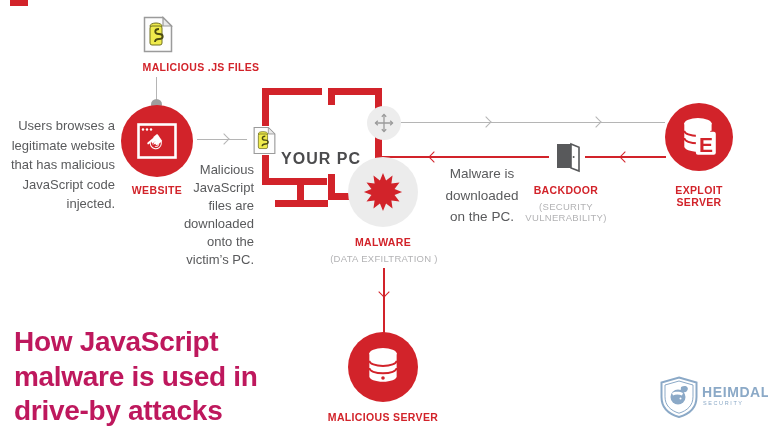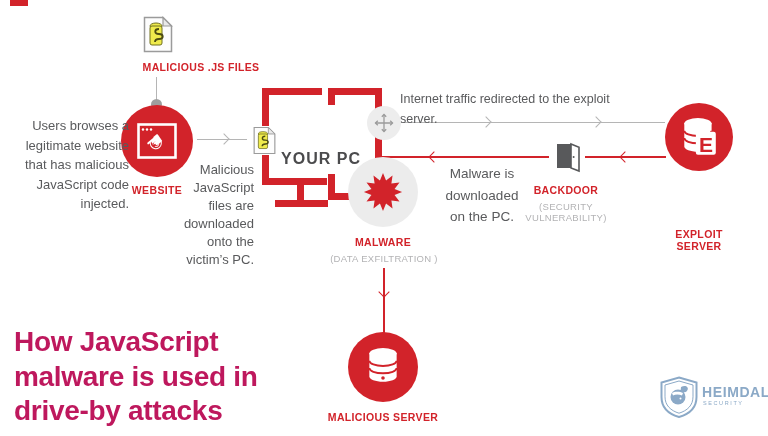--- a/index.html
+++ b/index.html
@@ -86,34 +86,33 @@
         <circle cx="6" cy="6.5" r="1.2" fill="#fff"></circle>
           <circle cx="10" cy="6.5" r="1.2" fill="#fff"></circle>
           <circle cx="14" cy="6.5" r="1.2" fill="#fff"></circle>
       </svg>
       <span style="position:absolute;left:8px;top:8px;color:#fff;font-size:20px;transform:rotate(-38deg);">☺︎</span>
       <span style="position:absolute;left:7px;top:6px;color:#d2232a;background:transparent;font-size:21px;transform:rotate(-40deg);">☚</span>
       <span style="position:absolute;left:9px;top:7px;color:#fff;font-size:19px;transform:rotate(-40deg);">☚</span>
     </div>
   </div>
   <div class="abs redlabel" style="left:117px;top:184px;width:80px;">WEBSITE</div>
-  <div class="abs desc pre" style="left:0px;top:116px;width:115px;text-align:right;padding-left:14px;">Users browses a
+  <div class="abs desc pre" style="left:0px;top:116px;width:115px;text-align:right;">Users browses a
 legitimate website
 that has malicious
 JavaScript code
 injected.</div>
 
   <div class="abs desc pre" style="left:168px;top:161px;width:86px;text-align:right;line-height:18px;">Malicious
 JavaScript
 files are
 downloaded
 onto the
 victim’s PC.</div>
 
-  <div class="abs desc" style="left:400px;top:90px;width:250px;font-size:12.5px;">Internet traffic redirected to the exploit server.</div>
 
   <div class="abs circle graycirc centerflex" style="left:367px;top:106px;width:34px;height:34px;">
     <svg width="20" height="20" viewBox="0 0 20 20">
       <g stroke="#9b9b9b" stroke-width="1.3" fill="none">
         <path d="M10 1.5 V18.5 M1.5 10 H18.5"></path>
         <path d="M7.8 3.8 L10 1.5 L12.2 3.8"></path>
         <path d="M7.8 16.2 L10 18.5 L12.2 16.2"></path>
         <path d="M3.8 7.8 L1.5 10 L3.8 12.2"></path>
         <path d="M16.2 7.8 L18.5 10 L16.2 12.2"></path>
       </g>
@@ -144,21 +143,21 @@
   <div class="abs circle redcirc centerflex" style="left:665px;top:103px;width:68px;height:68px;">
     <svg width="40" height="42" viewBox="0 0 36 40">
       <ellipse cx="17" cy="7" rx="13" ry="5" fill="#fff"></ellipse>
       <path d="M4 7 v22 c0 2.8 5.8 5 13 5 s13 -2.2 13 -5 v-22" fill="#fff"></path>
       <path d="M4 14 c0 2.8 5.8 5 13 5 s13 -2.2 13 -5" stroke="#d2232a" stroke-width="1.8" fill="none"></path>
       <path d="M4 21 c0 2.8 5.8 5 13 5 s13 -2.2 13 -5" stroke="#d2232a" stroke-width="1.8" fill="none"></path>
       <rect x="15" y="15" width="19" height="22" rx="2" fill="#fff"></rect>
       <text x="18" y="34" font-family="Liberation Sans, sans-serif" font-size="20" font-weight="bold" fill="#d2232a">E</text>
     </svg>
   </div>
-  <div class="abs redlabel" style="left:657px;top:184px;width:84px;margin-top:44px;">EXPLOIT SERVER</div>
+  <div class="abs redlabel" style="left:657px;top:184px;width:84px;">EXPLOIT SERVER</div>
 
   <div class="abs circle redcirc centerflex" style="left:348px;top:332px;width:70px;height:70px;">
     <svg width="38" height="42" viewBox="0 0 36 40">
       <ellipse cx="18" cy="7" rx="13" ry="5" fill="#fff"></ellipse>
       <path d="M5 7 v22 c0 2.8 5.8 5 13 5 s13 -2.2 13 -5 v-22" fill="#fff"></path>
       <path d="M5 14 c0 2.8 5.8 5 13 5 s13 -2.2 13 -5" stroke="#d2232a" stroke-width="1.8" fill="none"></path>
       <path d="M5 21 c0 2.8 5.8 5 13 5 s13 -2.2 13 -5" stroke="#d2232a" stroke-width="1.8" fill="none"></path>
       <circle cx="18" cy="30.5" r="1.7" fill="#d2232a"></circle>
     </svg>
   </div>

